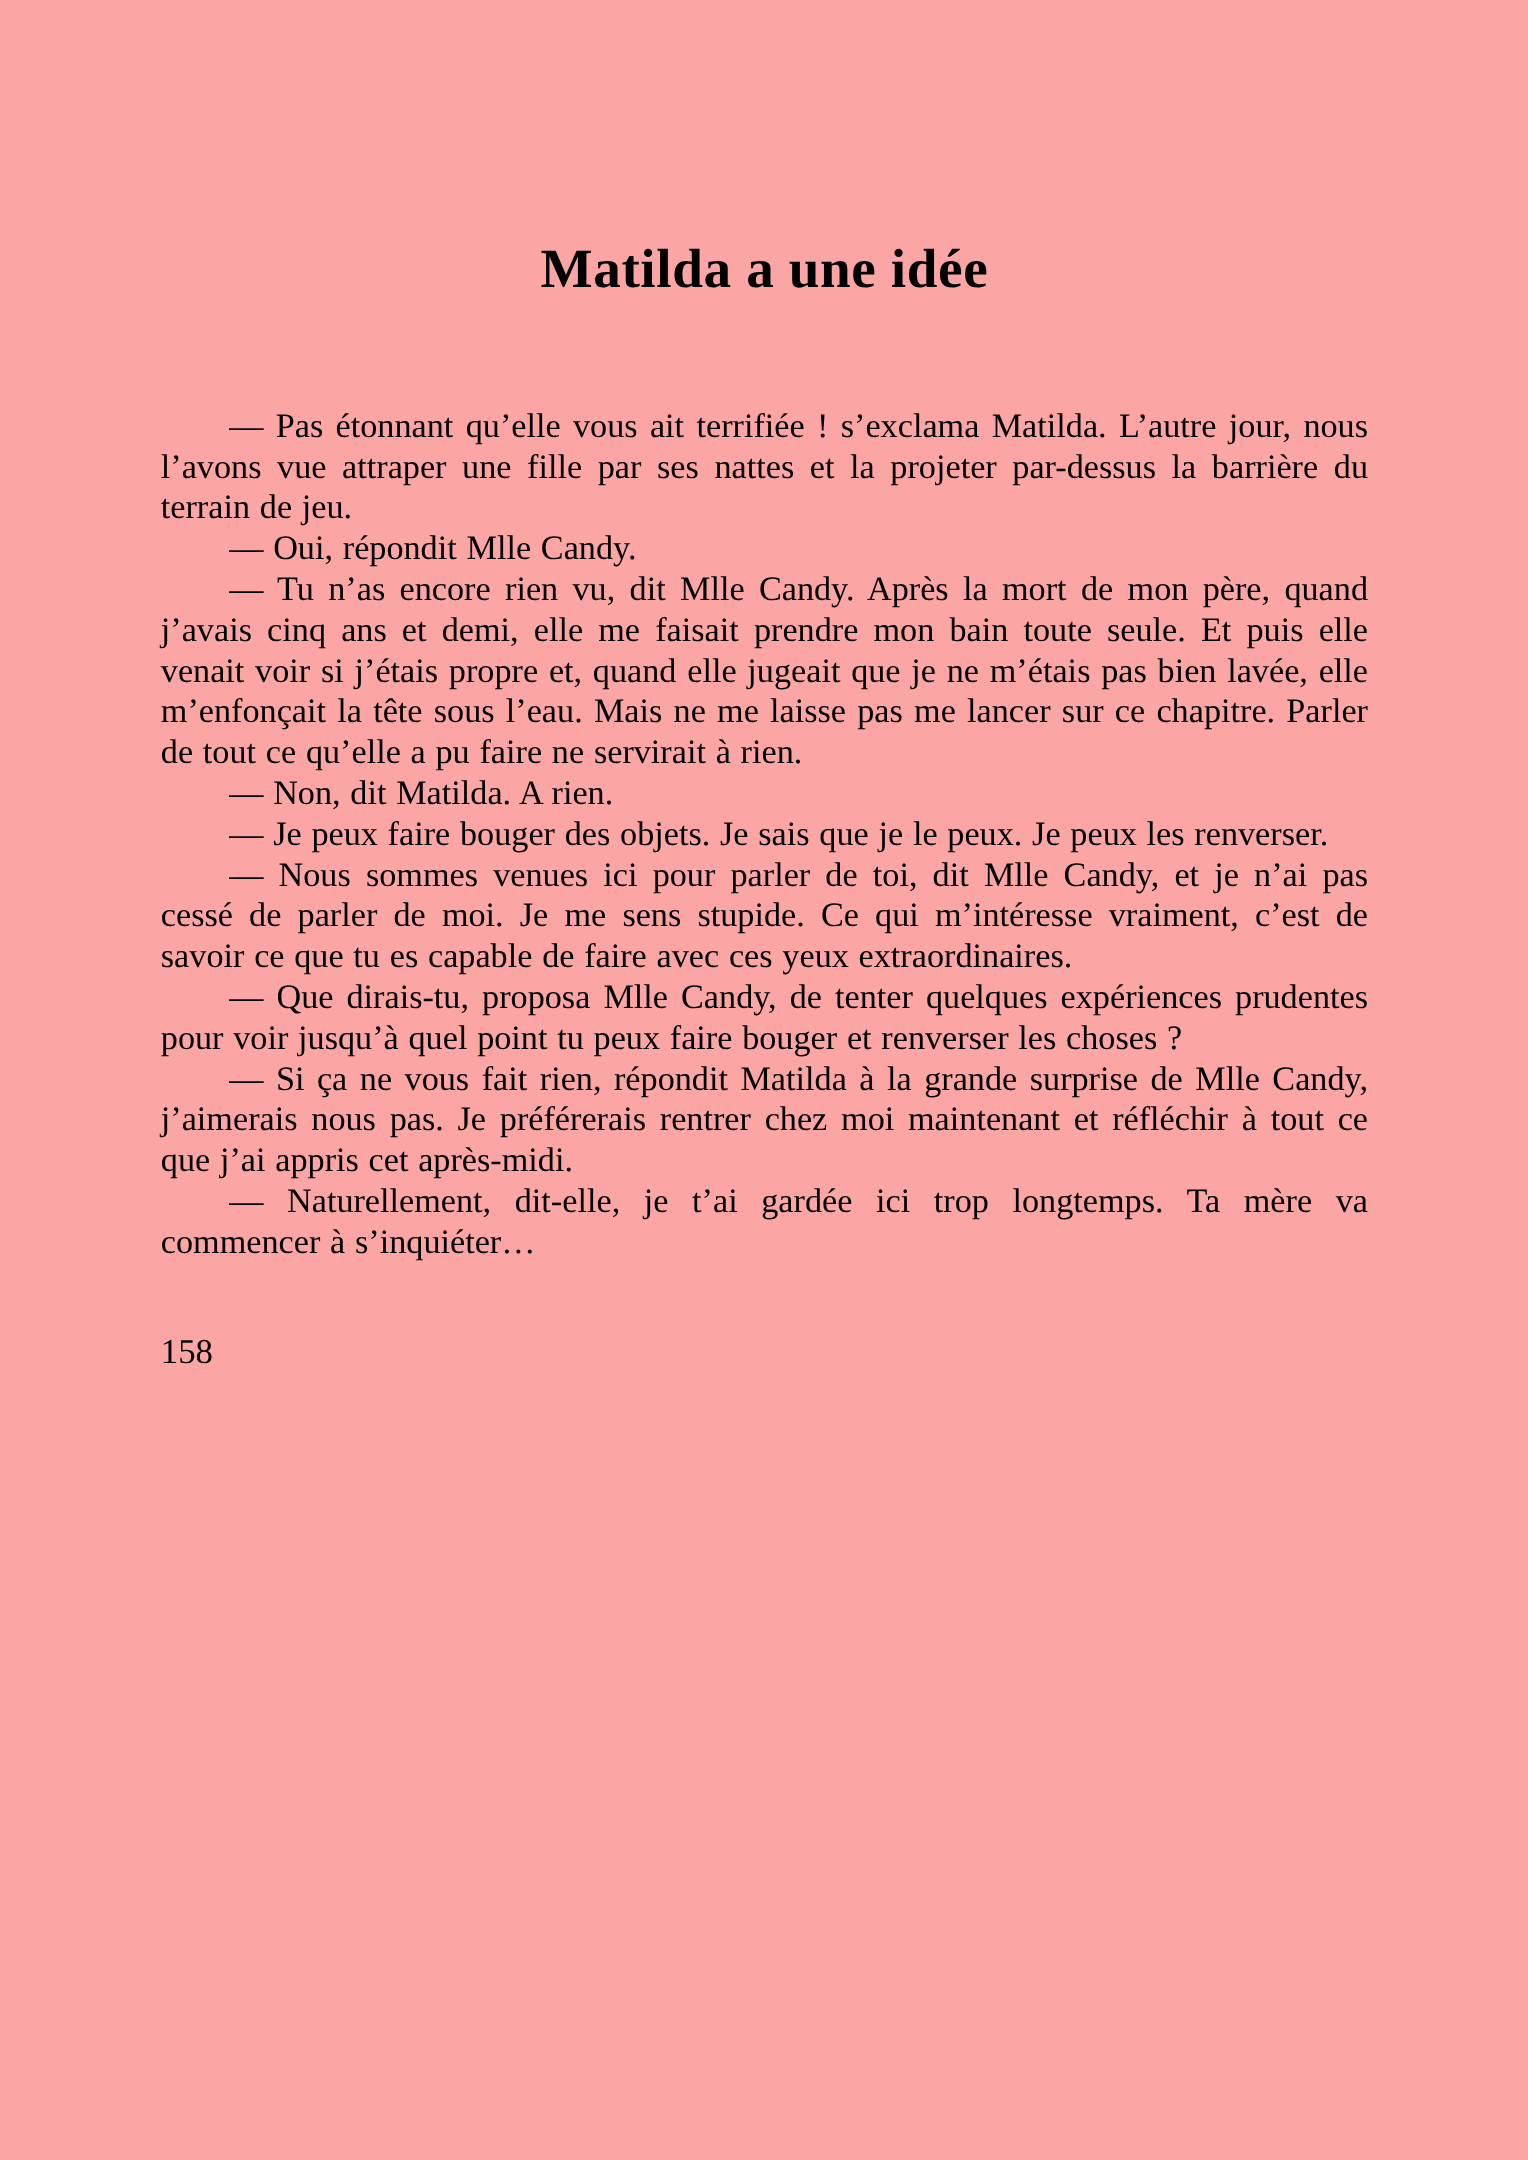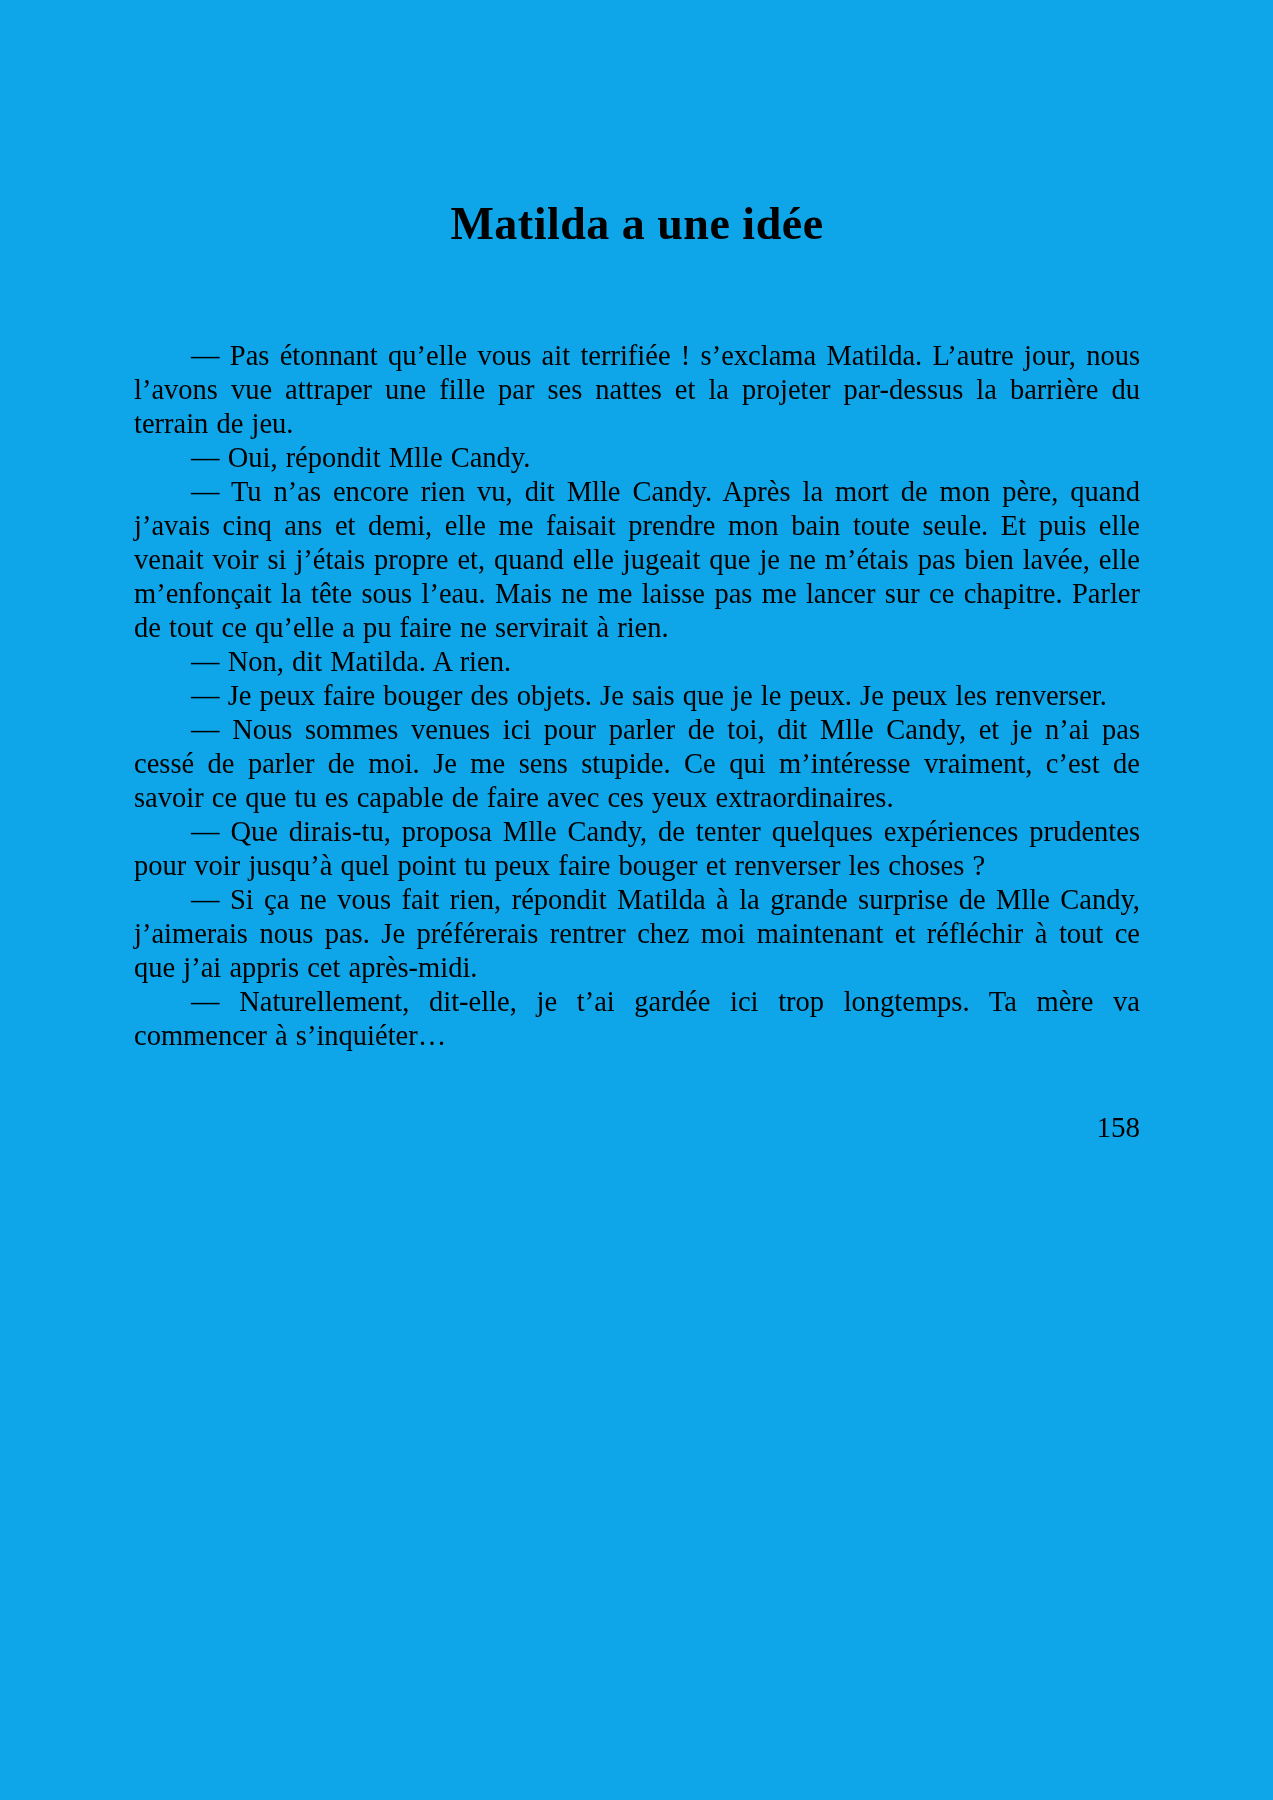--- a/index.html
+++ b/index.html
@@ -5,21 +5,21 @@
   html, body {
     margin: 0;
     padding: 0;
     background: #ffffff;
   }
   .book-page {
     position: relative;
     width: 1273px;
     height: 1800px;
     margin: 0 auto;
-    background: #0ea5e9;
+    background: #fca5a5;
     color: #000000;
     font-family: "Liberation Serif", "DejaVu Serif", serif;
     box-sizing: border-box;
     padding: 196px 133px 0 134px;
     overflow: hidden;
   }
   .chapter-title {
     font-size: 46px;
     font-weight: bold;
     line-height: 1.2;
@@ -31,21 +31,21 @@
     margin: 0;
     font-size: 28.5px;
     line-height: 34px;
     text-align: justify;
     text-indent: 57px;
     word-spacing: 1px;
   }
   .page-number {
     margin-top: 58px;
     font-size: 29px;
-    text-align: right;
+    text-align: left;
   }
 </style>
 </head>
 <body>
 
 <div class="book-page">
 
   <h1 class="chapter-title">Matilda a une idée</h1>
 
   <div class="body-text">

